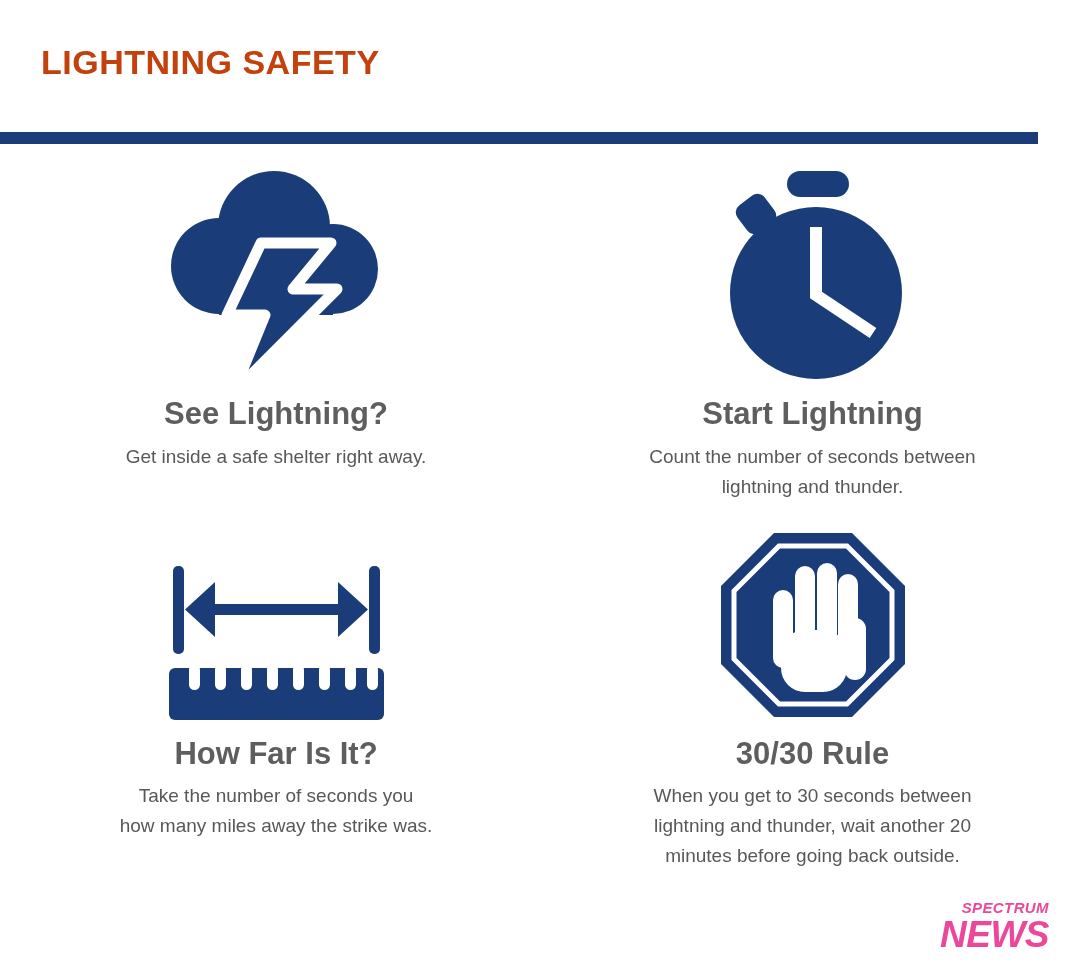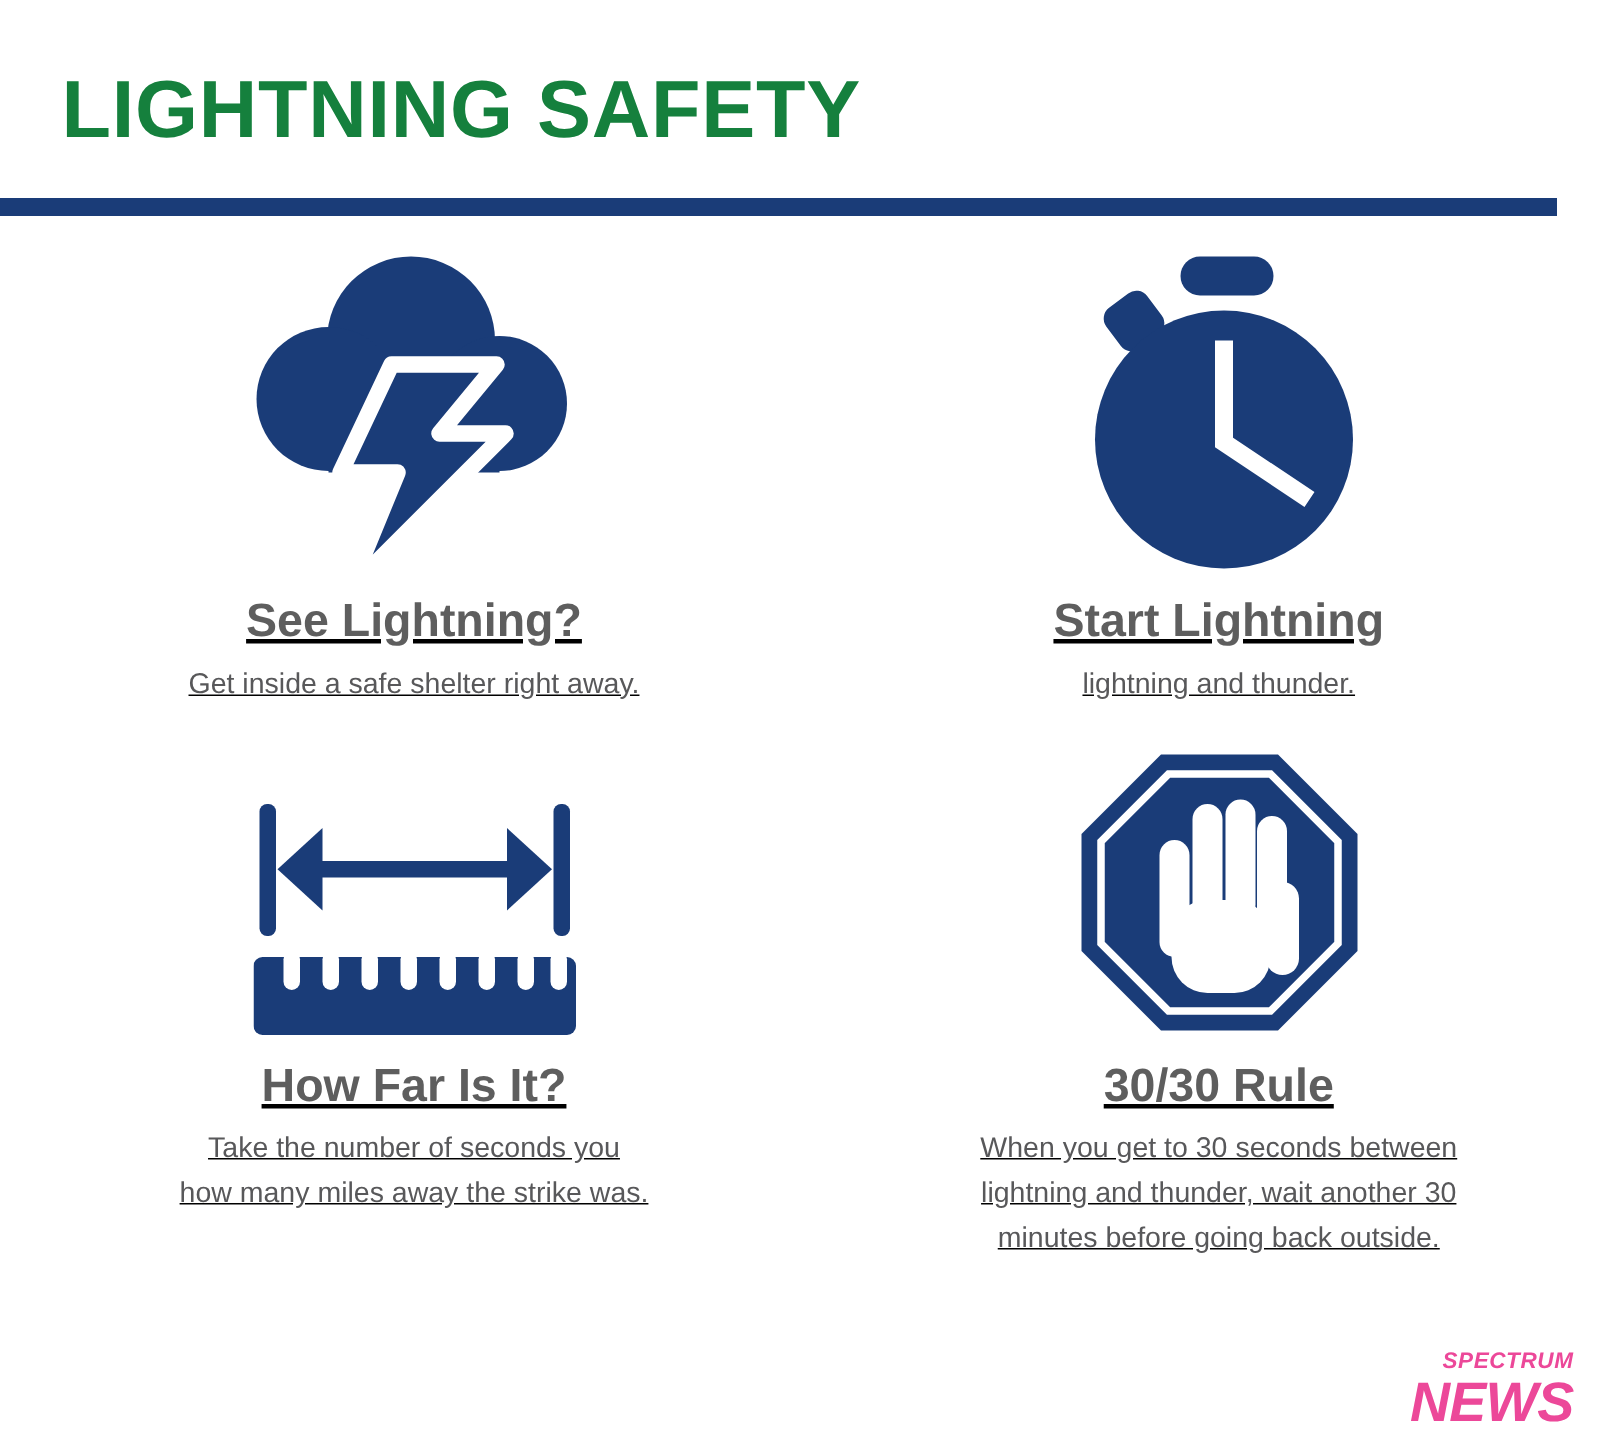--- a/index.html
+++ b/index.html
@@ -17,24 +17,24 @@
     height: 969px;
     background: #ffffff;
     overflow: hidden;
   }
 
   
   .page-title {
     position: absolute;
     left: 41px;
     top: 44px;
-    font-size: 54px;
+    font-size: 34px;
     font-weight: bold;
     letter-spacing: 0.5px;
-    color: #15803d;
+    color: #c2410c;
     line-height: 1.1;
     white-space: nowrap;
   }
   .title-rule {
     position: absolute;
     left: 0px;
     top: 132px;
     width: 1038px;
     height: 12px;
     background: #1a3c78;
@@ -42,21 +42,20 @@
 
   
   .cards {
     position: absolute;
     left: 0;
     top: 160px;
     width: 872px;
     display: grid;
     grid-template-columns: 552px 521px;
     grid-template-rows: auto auto;
-    text-decoration: underline;
   }
   .card {
     display: flex;
     flex-direction: column;
     align-items: center;
     text-align: center;
   }
   .card-row2 { padding-top: 18px; }
 
   .icon-box {
@@ -138,20 +137,21 @@
       <div class="icon-box">
         <svg width="200" height="215" viewBox="0 0 200 215">
           <rect x="74" y="6" width="62" height="26" rx="13" fill="#1a3c78"></rect>
           <rect x="26" y="32" width="34" height="34" rx="9" fill="#1a3c78" transform="rotate(-37 43 49)"></rect>
           <circle cx="103" cy="128" r="86" fill="#1a3c78"></circle>
           <path d="M103 62 L103 130 L160 168" fill="none" stroke="#ffffff" stroke-width="12" stroke-linecap="butt" stroke-linejoin="miter"></path>
         </svg>
       </div>
       <div class="card-heading">Start Lightning</div>
       <div class="card-body">
+        <span class="line">Count the number of seconds between</span>
         <span class="line">lightning and thunder.</span>
       </div>
     </div>
 
     <div class="card card-row2">
       <div class="icon-box short">
         <svg width="215" height="160" viewBox="0 0 215 160">
           <g fill="#1a3c78">
             <rect x="4" y="6" width="11" height="88" rx="5"></rect>
             <rect x="200" y="6" width="11" height="88" rx="5"></rect>
@@ -190,21 +190,21 @@
             <rect x="77" y="36" width="20" height="78" rx="10"></rect>
             <rect x="99" y="33" width="20" height="80" rx="10"></rect>
             <rect x="120" y="44" width="20" height="72" rx="10"></rect>
             <rect x="126" y="88" width="22" height="62" rx="11"></rect>
           </g>
         </svg>
       </div>
       <div class="card-heading">30/30 Rule</div>
       <div class="card-body">
         <span class="line">When you get to 30 seconds between</span>
-        <span class="line">lightning and thunder, wait another 30</span>
+        <span class="line">lightning and thunder, wait another 20</span>
         <span class="line">minutes before going back outside.</span>
       </div>
     </div>
 
   </div>
 
   <div class="logo">
     <span class="logo-spectrum">SPECTRUM</span>
     <span class="logo-news">NEWS</span>
   </div>

